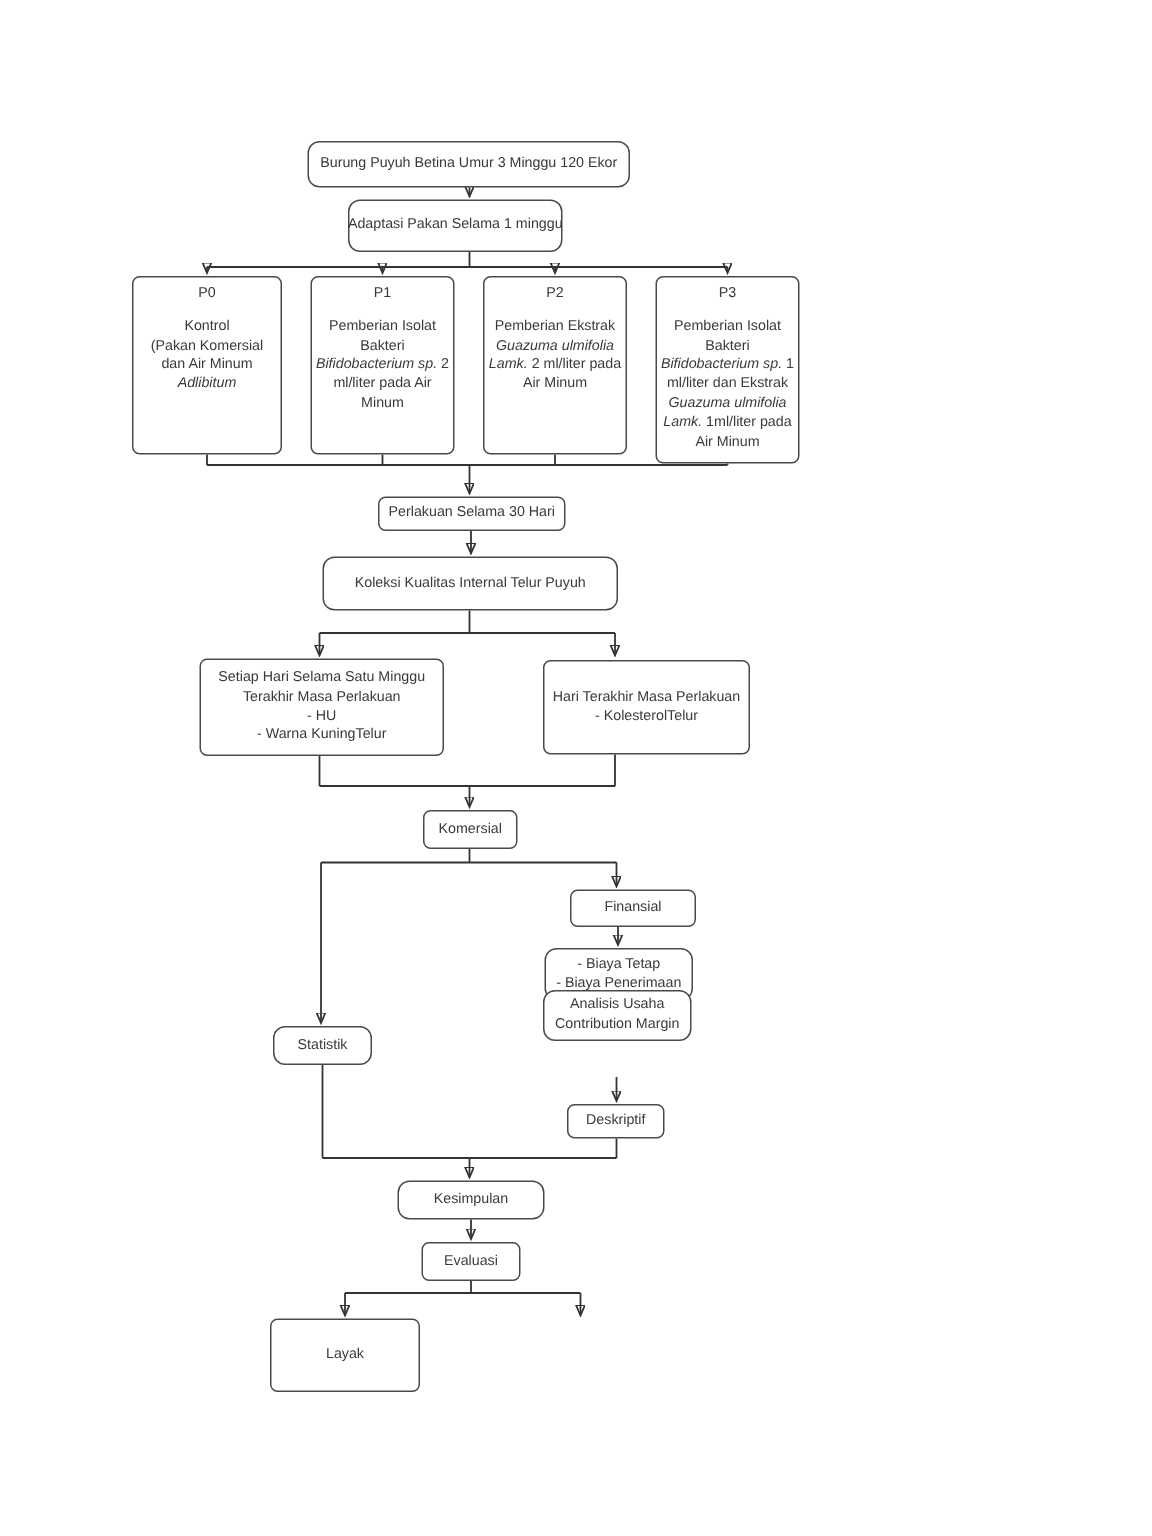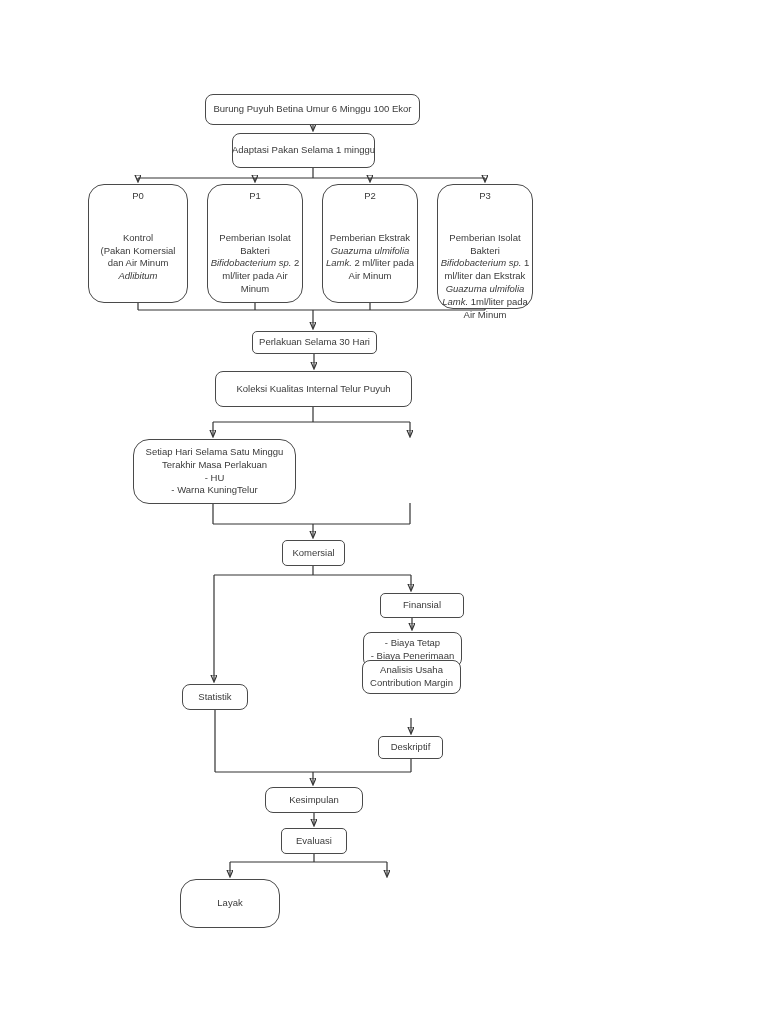--- a/index.html
+++ b/index.html
@@ -5,21 +5,21 @@
   html,body{margin:0;padding:0;background:#fff;}
   body{width:768px;height:1024px;position:relative;font-family:"Liberation Sans",sans-serif;}
   #canvas{position:absolute;left:0;top:0;width:768px;height:1024px;background:var(--page,#ffffff);}
   svg.wires{position:absolute;left:0;top:0;width:768px;height:1024px;}
   svg.wires path{fill:none;stroke:var(--line,#333333);stroke-width:1.2;}
   .node{position:absolute;box-sizing:border-box;background:#fff;border:1.2px solid var(--border,#4a4a4a);
         color:var(--text,#3a3a3a);font-size:9.5px;line-height:1.35;text-align:center;
         display:flex;flex-direction:column;align-items:center;justify-content:center;}
   .node.top{justify-content:flex-start;padding-top:5px;}
   .one{white-space:nowrap;}
-  .r-lg{border-radius:16px;gap:20px;}
+  .r-lg{border-radius:5px;}
   .r-md{border-radius:8px;}
   .r-sm{border-radius:5px;}
   .phead{font-size:9.5px;margin-bottom:9px;}
   .tline{white-space:nowrap;}
   .tline .it{font-style:italic;margin-top:28px;}
   .body-lines{display:block;}
 </style>
 </head>
 <body>
 
@@ -55,21 +55,21 @@
     <path marker-end="url(#ah)" d="M412,618 V629"></path>
     <path marker-end="url(#ah)" d="M412,667 V681"></path>
     <path marker-end="url(#ah)" d="M411,718 V733"></path>
     <path marker-end="url(#ah)" d="M313,772 V784"></path>
     <path marker-end="url(#ah)" d="M314,813 V825"></path>
     <path marker-end="url(#ah)" d="M230,862 V876"></path>
     <path marker-end="url(#ah)" d="M387,862 V876"></path>
   </svg>
 
   <div class="node r-md one" style="left:205px;top:94px;width:215px;height:31px">
-    <span>Burung Puyuh Betina Umur 6 Minggu 100 Ekor</span>
+    <span>Burung Puyuh Betina Umur 3 Minggu 120 Ekor</span>
   </div>
 
   <div class="node r-md one" style="left:232px;top:133px;width:143px;height:35px">
     <span>Adaptasi Pakan Selama 1 minggu</span>
   </div>
 
   <div class="node r-lg top" style="left:88px;top:184px;width:100px;height:119px">
     <div class="phead">P0</div>
     <div class="body-lines">
         <div class="tline"><span>Kontrol</span></div>
@@ -123,20 +123,26 @@
         <div class="tline"><span>Terakhir Masa Perlakuan</span></div>
         <div class="tline"><span>- HU</span></div>
         <div class="tline"><span>- Warna KuningTelur</span></div>
       </div>
   </div>
 
   <div class="node r-md one" style="left:215px;top:371px;width:197px;height:36px">
     <span>Koleksi Kualitas Internal Telur Puyuh</span>
   </div>
 
+  <div class="node r-lg" style="left:362px;top:440px;width:138px;height:63px">
+    <div class="body-lines">
+        <div class="tline"><span>Hari Terakhir Masa Perlakuan</span></div>
+        <div class="tline"><span>- KolesterolTelur</span></div>
+      </div>
+  </div>
 
   <div class="node r-sm one" style="left:282px;top:540px;width:63px;height:26px">
     <span>Komersial</span>
   </div>
 
   <div class="node r-sm one" style="left:380px;top:593px;width:84px;height:25px">
     <span>Finansial</span>
   </div>
 
   <div class="node r-md" style="left:363px;top:632px;width:99px;height:35px">

